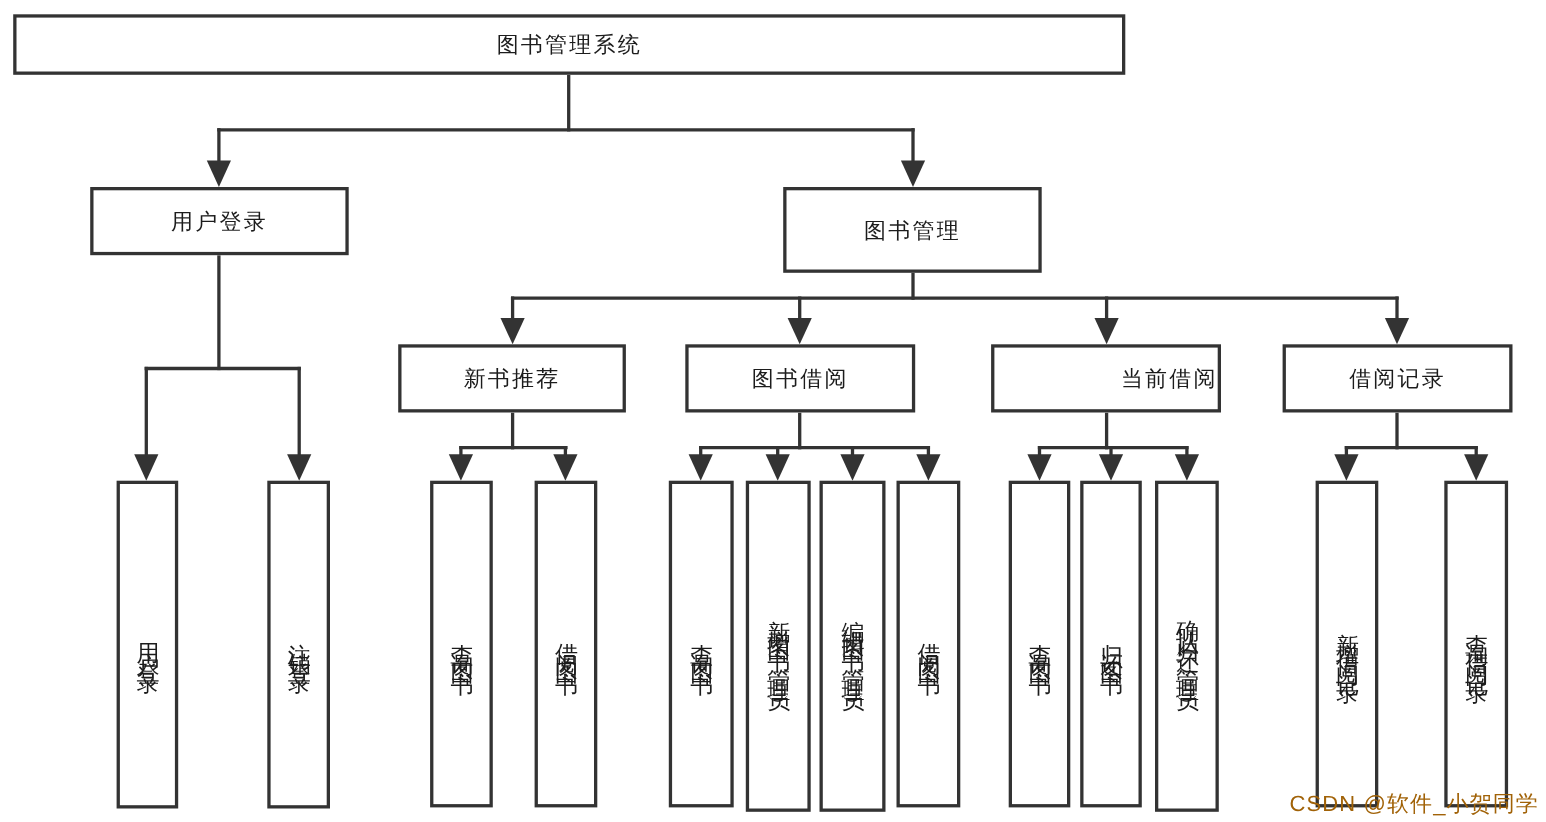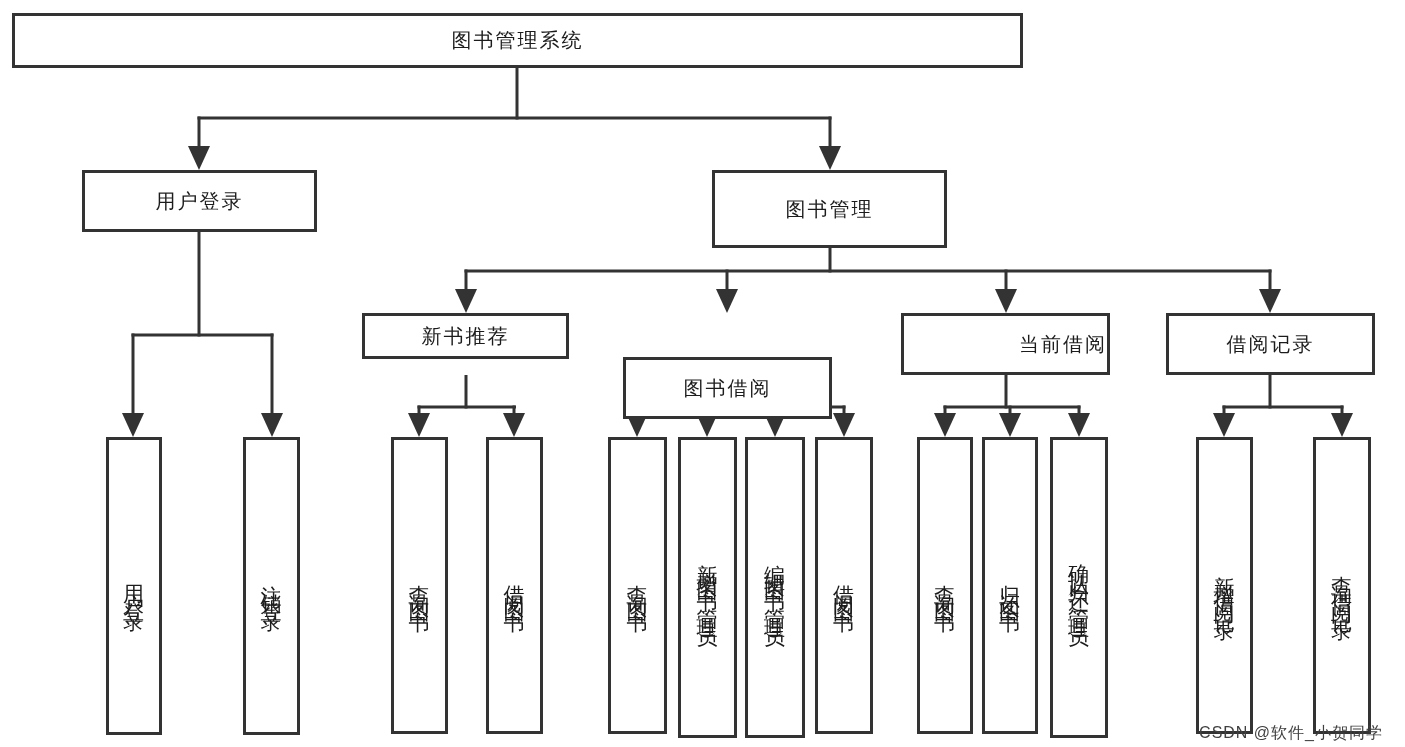--- a/index.html
+++ b/index.html
@@ -23,23 +23,23 @@
   .vbox{font-size:21px;}
   .vbox .vtext{
     writing-mode:vertical-rl;
     text-orientation:mixed;
     letter-spacing:9px;
     line-height:1;
     white-space:nowrap;
   }
   .watermark{
     position:absolute;
-    right:22px;bottom:3px;
-    font-size:16px;
-    color:#404040;
+    right:6px;bottom:3px;
+    font-size:20px;
+    color:#a16207;
     letter-spacing:1px;
     white-space:nowrap;
   }
 </style>
 </head>
 <body>
 
 <div class="canvas">
 
   <svg class="connectors" viewBox="0 0 1405 747" xmlns="http://www.w3.org/2000/svg">
@@ -115,24 +115,24 @@
     <span>图书管理系统</span>
   </div>
 
   <div class="node hbox" style="left:82px;top:170px;width:235px;height:62px;">
     <span>用户登录</span>
   </div>
   <div class="node hbox" style="left:712px;top:170px;width:235px;height:78px;">
     <span>图书管理</span>
   </div>
 
-  <div class="node hbox" style="left:362px;top:313px;width:207px;height:46px;">
+  <div class="node hbox" style="left:362px;top:313px;width:207px;height:62px;">
     <span>新书推荐</span>
   </div>
-  <div class="node hbox" style="left:623px;top:313px;width:209px;height:62px;margin-top:44px;">
+  <div class="node hbox" style="left:623px;top:313px;width:209px;height:62px;">
     <span>图书借阅</span>
   </div>
   <div class="node hbox" style="left:901px;top:313px;width:209px;height:62px;justify-content:flex-end;">
     <span>当前借阅</span>
   </div>
   <div class="node hbox" style="left:1166px;top:313px;width:209px;height:62px;">
     <span>借阅记录</span>
   </div>
 
   <div class="node vbox" style="left:106px;top:437px;width:56px;height:298px;">

